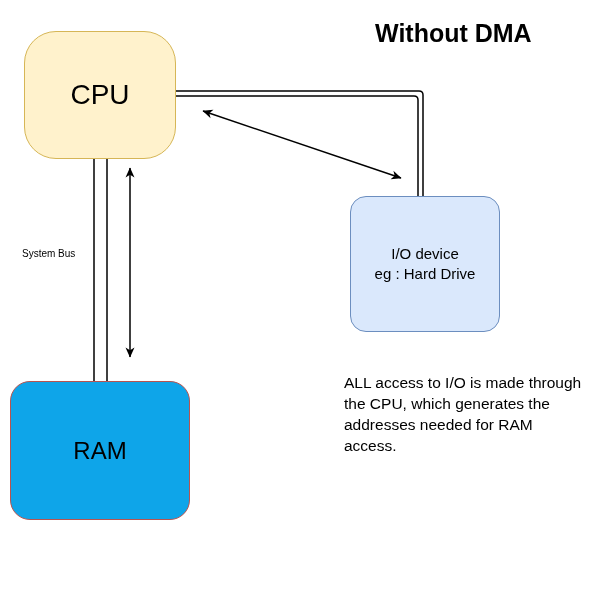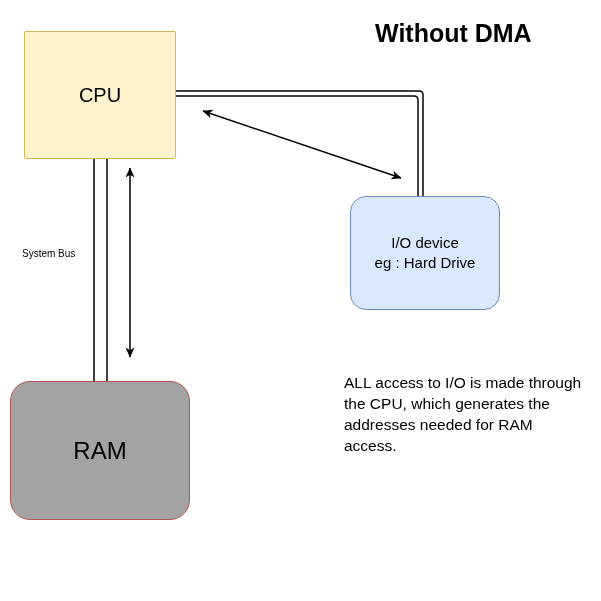--- a/index.html
+++ b/index.html
@@ -19,30 +19,30 @@
     white-space: nowrap;
   }
   .node {
     display: flex; align-items: center; justify-content: center;
     flex-direction: column;
     box-sizing: border-box;
     text-align: center;
   }
   #cpu-box {
     left: 24px; top: 31px; width: 152px; height: 128px;
-    background: #fff2cc; border: 1.5px solid #d6b656; border-radius: 2px;
-    font-size: 20px;
+    background: #fff2cc; border: 1.5px solid #d6b656; border-radius: 32px;
+    font-size: 28px;
   }
   #ram-box {
     left: 10px; top: 381px; width: 180px; height: 139px;
-    background: #a3a3a3; border: 1.5px solid #b85450; border-radius: 20px;
+    background: #0ea5e9; border: 1.5px solid #b85450; border-radius: 20px;
     font-size: 24px;
   }
   #io-box {
-    left: 350px; top: 196px; width: 150px; height: 114px;
+    left: 350px; top: 196px; width: 150px; height: 136px;
     background: #dae8fc; border: 1.5px solid #6c8ebf; border-radius: 16px;
     font-size: 15px; line-height: 20px;
   }
   #system-bus-label {
     left: 22px; top: 248px;
     font-size: 10px;
     white-space: nowrap;
   }
   #notes {
     left: 344px; top: 372px; width: 262px;

